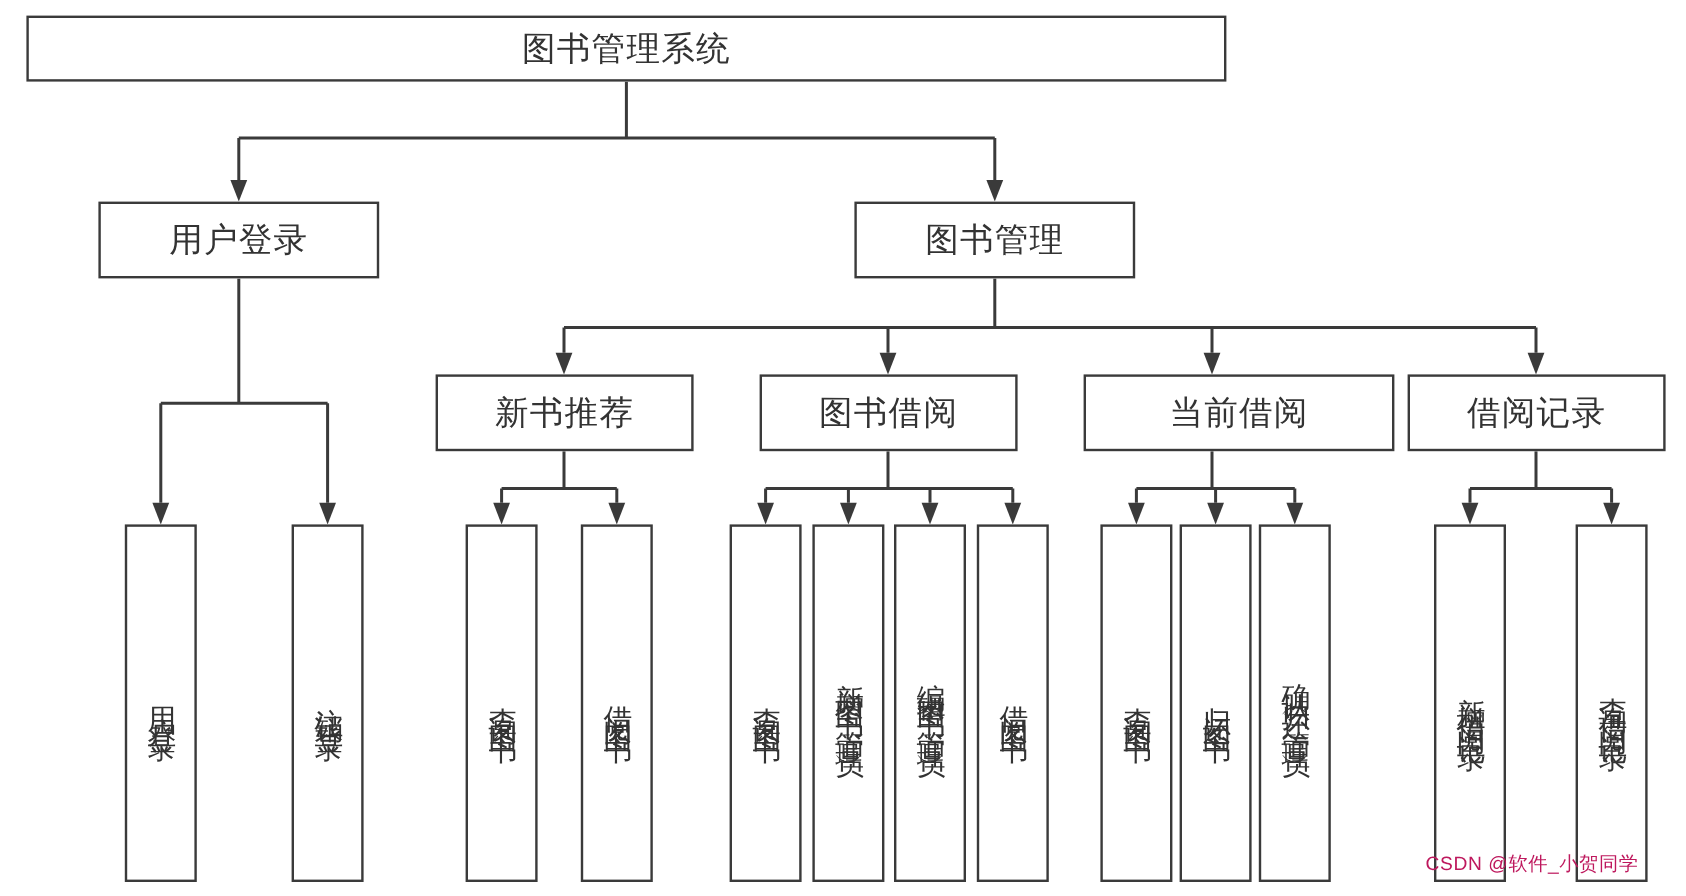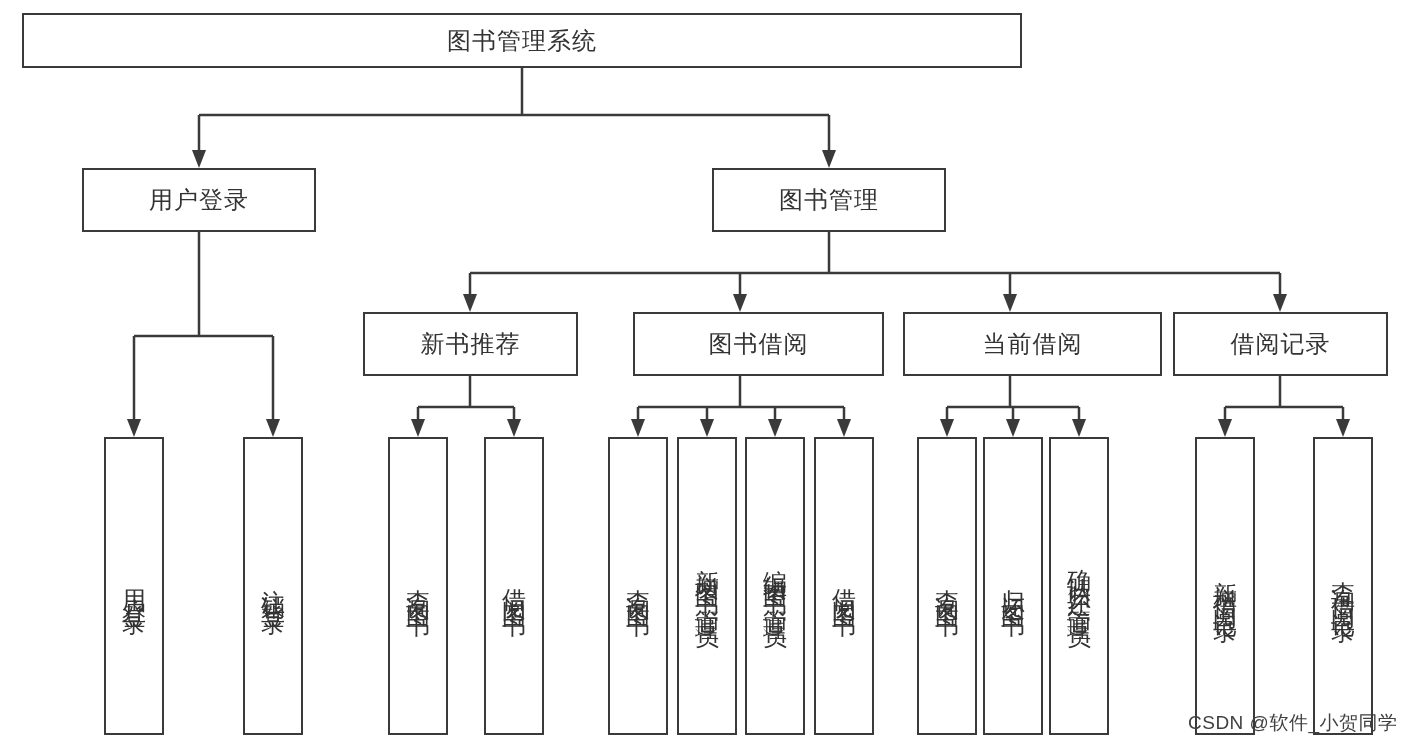--- a/index.html
+++ b/index.html
@@ -36,39 +36,39 @@
     box-sizing: border-box;
     background: #ffffff;
     border: 2.5px solid #3a3a3a;
     display: flex;
     align-items: center;
     justify-content: center;
     color: #333333;
     z-index: 2;
   }
   .hlabel {
-    font-size: 24px;
+    font-size: 28px;
     letter-spacing: 1px;
     white-space: nowrap;
   }
   .vbox span {
     writing-mode: vertical-rl;
     text-orientation: mixed;
     font-size: 24px;
     letter-spacing: 8px;
     line-height: 1;
     white-space: nowrap;
     color: #333333;
   }
   .watermark {
     position: absolute;
     left: 1188px;
     top: 710px;
-    font-size: 19px;
-    color: #404040;
+    font-size: 16px;
+    color: #be185d;
     white-space: nowrap;
     z-index: 3;
     letter-spacing: 0.5px;
   }
 </style>
 </head>
 <body>
 
 <div class="canvas">
 
@@ -115,21 +115,21 @@
   <div class="box" style="left:82px; top:168px; width:234px; height:64px;">
     <span class="hlabel">用户登录</span>
   </div>
   <div class="box" style="left:712px; top:168px; width:234px; height:64px;">
     <span class="hlabel">图书管理</span>
   </div>
 
   <div class="box" style="left:363px; top:312px; width:215px; height:64px;">
     <span class="hlabel">新书推荐</span>
   </div>
-  <div class="box" style="left:633px; top:312px; width:251px; height:64px;text-align:center;">
+  <div class="box" style="left:633px; top:312px; width:215px; height:64px;text-align:center;">
     <span class="hlabel">图书借阅</span>
   </div>
   <div class="box" style="left:903px; top:312px; width:259px; height:64px;">
     <span class="hlabel">当前借阅</span>
   </div>
   <div class="box" style="left:1173px; top:312px; width:215px; height:64px;">
     <span class="hlabel">借阅记录</span>
   </div>
 
   <div class="box vbox" style="left:104px; top:437px; width:60px; height:298px;">

